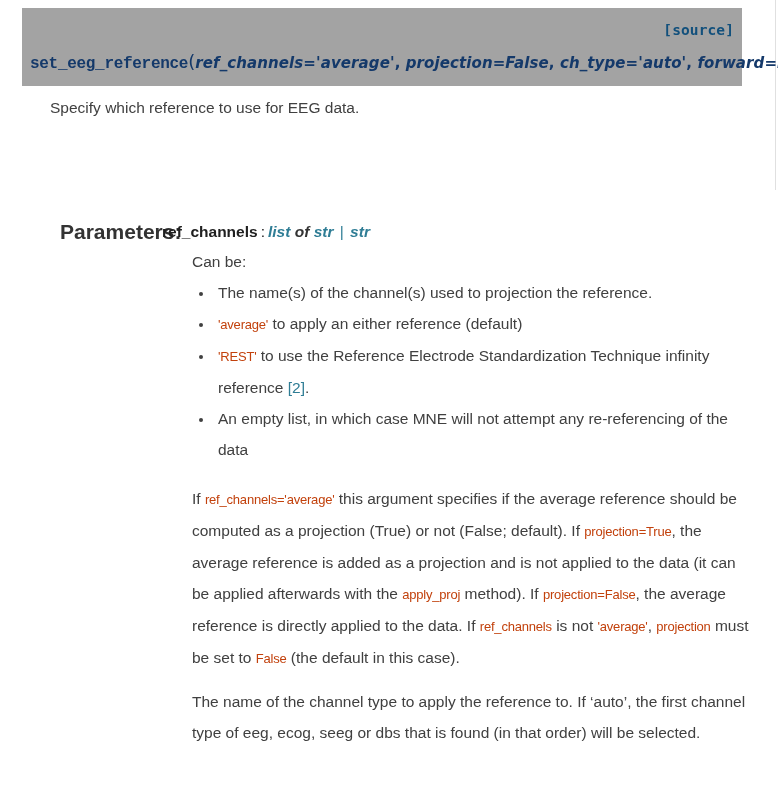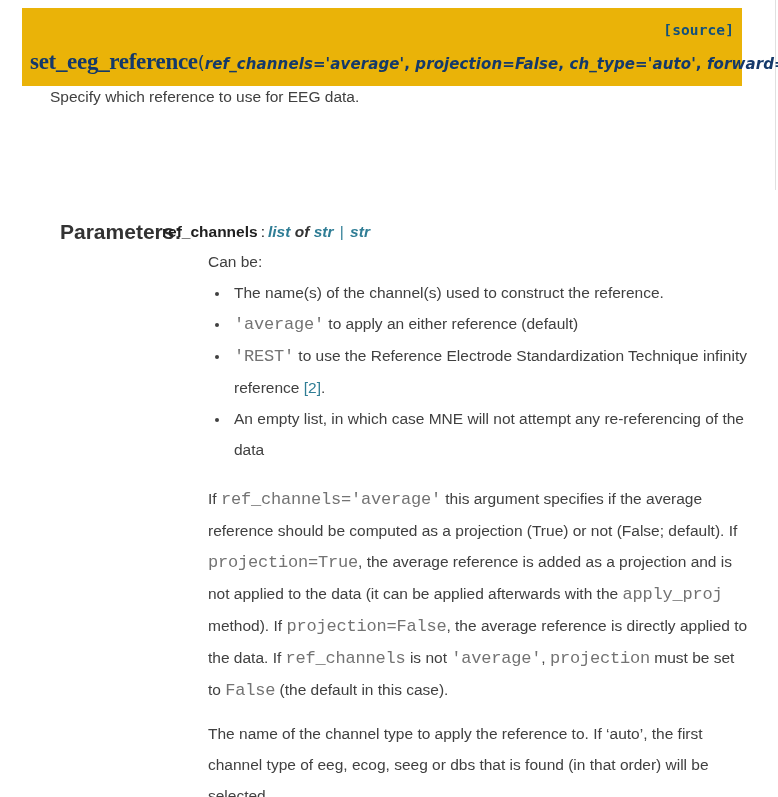--- a/index.html
+++ b/index.html
@@ -31,32 +31,32 @@
     background: #e0e0e0;
   }
 
   
   .sig {
     position: absolute;
     left: 22px;
     top: 8px;
     width: 720px;
     box-sizing: border-box;
-    background: #eab308;
+    background: #a3a3a3;
     padding: 5px 8px 6px 8px;
     font-family: "DejaVu Sans", sans-serif;
     font-size: 16.5px;
     line-height: 31px;
     color: #14396a;
     letter-spacing: 0.1px;
   }
   .sig .descname {
     font-weight: bold;
-    font-family: Liberation Serif, serif;
-    font-size: 23px;
+    font-family: Liberation Mono, monospace;
+    font-size: 16px;
     letter-spacing: -0.3px;
   }
   .sig .paren {
     font-weight: normal;
     font-size: 18px;
   }
   .sig .param {
     font-style: italic;
     font-weight: bold;
     font-family: "DejaVu Sans", sans-serif;
@@ -74,21 +74,21 @@
     font-size: 14.5px;
     color: #12507c;
     text-decoration: none;
     margin-top: 2px;
   }
 
   
   .prose {
     position: absolute;
     left: 50px;
-    top: 81px;
+    top: 92px;
     width: 690px;
     font-size: 15.5px;
     line-height: 31px;
     color: #404040;
   }
   .prose p { margin: 0 0 17px 0; }
 
   
   .params {
     position: absolute;
@@ -146,44 +146,44 @@
     font-style: italic;
     font-weight: bold;
   }
   dt.pname .ptype .lit {
     color: #202020;
     font-style: italic;
     font-weight: bold;
   }
 
   dd.pdesc {
-    margin: 0 0 0 46px;
+    margin: 0 0 0 30px;
     font-size: 15.5px;
     line-height: 31px;
     color: #404040;
   }
   dd.pdesc p { margin: 0; }
   dd.pdesc ul {
     margin: 0;
     padding-left: 22px;
     list-style: disc;
   }
   dd.pdesc ul li {
     margin: 0;
     padding-left: 4px;
   }
   dd.pdesc ul li::marker { font-size: 13px; }
 
   .spacer-18 { height: 18px; }
   .spacer-12 { height: 12px; }
 
   code.lit {
-    font-family: Liberation Mono, monospace;
-    font-size: 17px;
-    color: #737373;
+    font-family: Liberation Sans, sans-serif;
+    font-size: 13px;
+    color: #c2410c;
     background: transparent;
     letter-spacing: -0.2px;
   }
   a.citation {
     color: #2f7d95;
     text-decoration: none;
   }
 </style>
 </head>
 <body>
@@ -205,21 +205,21 @@
       <div class="params-label">Parameters:</div>
       <div class="params-body">
         <dl class="field">
 
           <dt class="pname">
             <span class="pn">ref_channels</span><span class="colon">:</span><span class="ptype"><span>list</span> <span class="kw">of</span> <span>str</span> <span class="sep">|</span> <span>str</span></span>
           </dt>
           <dd class="pdesc">
             <p>Can be:</p>
             <ul>
-              <li><span>The name(s) of the channel(s) used to construct the reference.</span></li>
+              <li><span>The name(s) of the channel(s) used to projection the reference.</span></li>
               <li><code class="lit">'average'</code><span> to apply an either reference (default)</span></li>
               <li><code class="lit">'REST'</code><span> to use the Reference Electrode Standardization Technique infinity reference </span><a class="citation" href="#">[2]</a><span>.</span></li>
               <li><span>An empty list, in which case MNE will not attempt any re-referencing of the data</span></li>
             </ul>
           </dd>
 
           <div class="spacer-18"></div>
 
           <dd class="pdesc">
             <p><span>If </span><code class="lit">ref_channels='average'</code><span> this argument specifies if the average reference should be computed as a projection (True) or not (False; default). If </span><code class="lit">projection=True</code><span>, the average reference is added as a projection and is not applied to the data (it can be applied afterwards with the </span><code class="lit">apply_proj</code><span> method). If </span><code class="lit">projection=False</code><span>, the average reference is directly applied to the data. If </span><code class="lit">ref_channels</code><span> is not </span><code class="lit">'average'</code><span>, </span><code class="lit">projection</code><span> must be set to </span><code class="lit">False</code><span> (the default in this case).</span></p>

